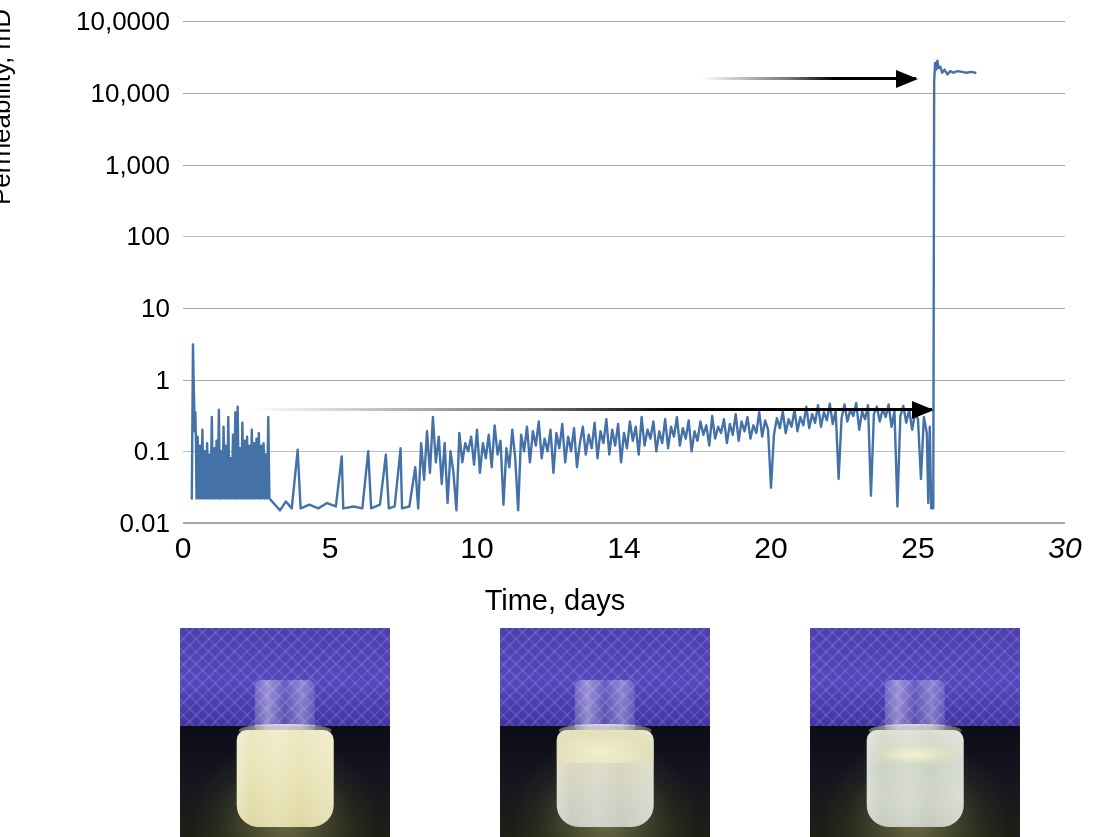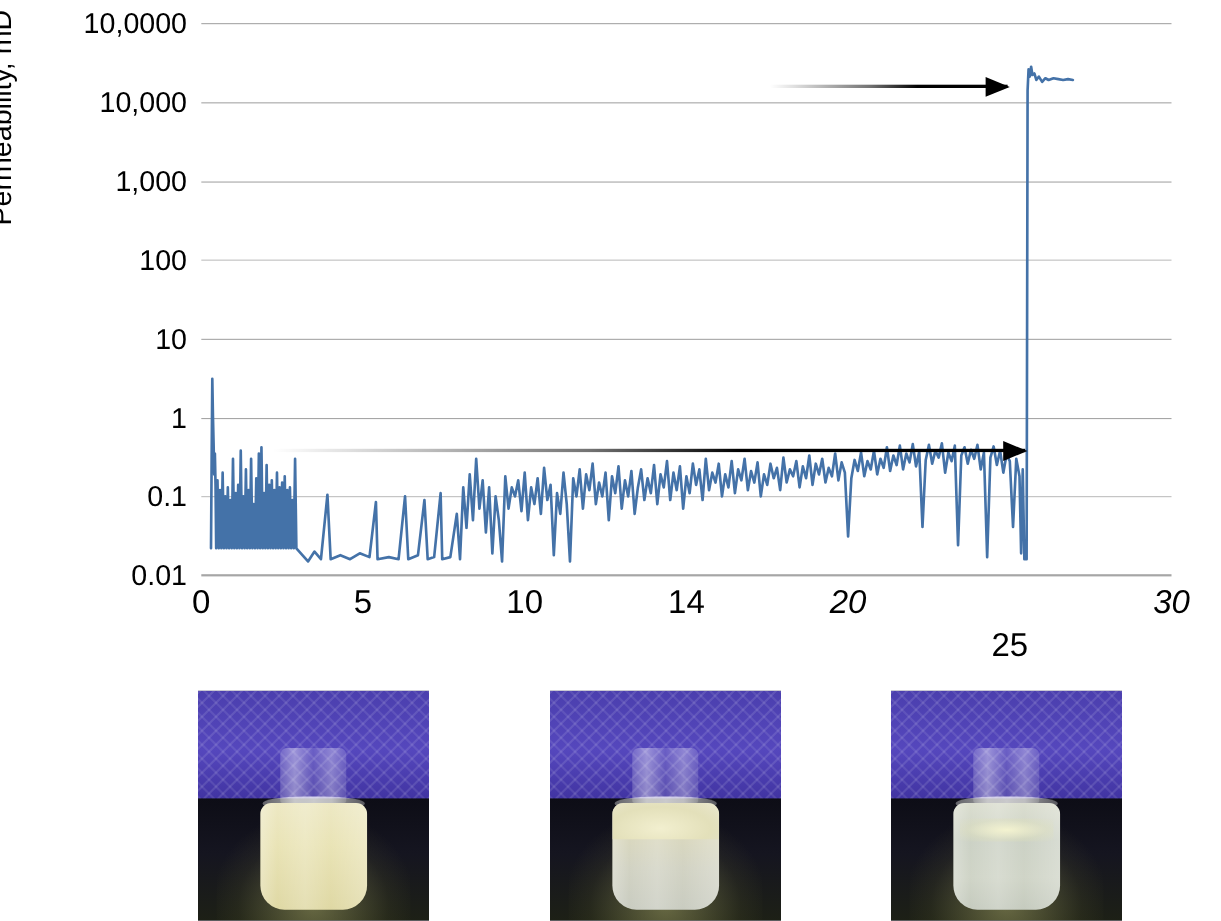--- a/index.html
+++ b/index.html
@@ -125,24 +125,25 @@
 
   <div class="annot-arrow" id="arrow-stability">
     <span class="shaft"></span>
     <span class="head"></span>
   </div>
 
   <div class="xtick" style="left:153px;">0</div>
   <div class="xtick" style="left:300px;">5</div>
   <div class="xtick" style="left:447px;">10</div>
   <div class="xtick" style="left:594px;">14</div>
-  <div class="xtick" style="left:741px;font-style:italic;">20</div>
-  <div class="xtick" style="left:888px;margin-top:39px;">25</div>
+  <div class="xtick" style="left:741px;">20</div>
+  <div class="xtick" style="left:888px;">25</div>
   <div class="xtick" style="left:1035px;font-style:italic;">30</div>
 
+  <div id="x-axis-title">Time, days</div>
 
   <div class="photo" id="photo-1">
     <div class="backdrop"></div>
     <div class="table"></div>
     <div class="glow"></div>
     <div class="jar" id="jar-1">
       <div class="neck"></div>
       <div class="rim"></div>
       <div class="body">
           <div class="sheen"></div>

